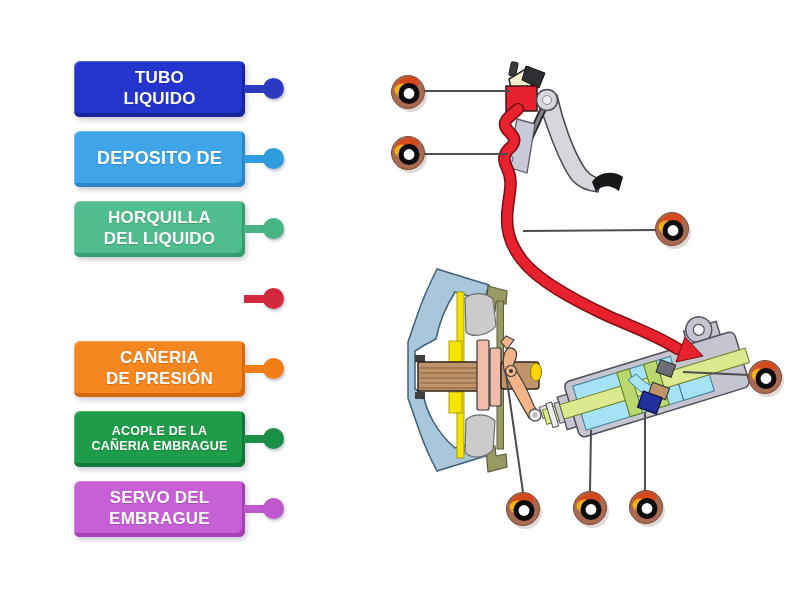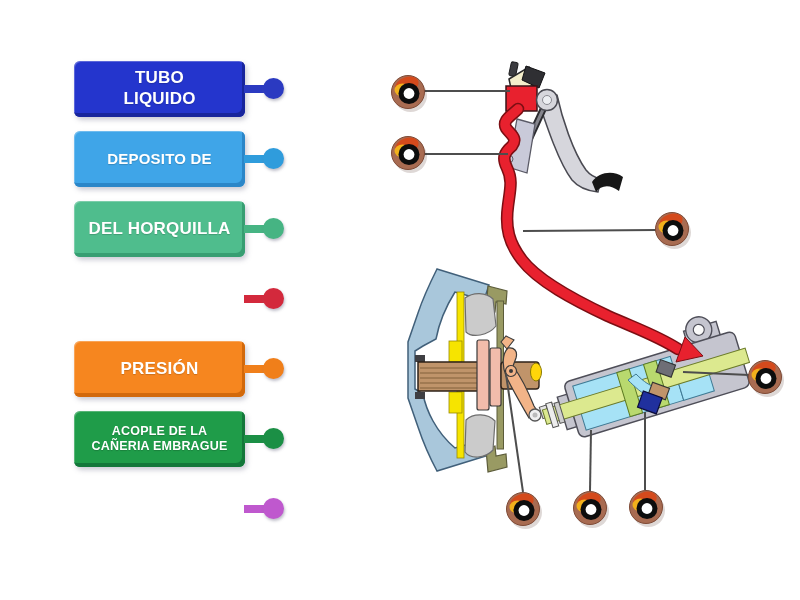--- a/index.html
+++ b/index.html
@@ -22,21 +22,21 @@
     background:var(--fill);
     box-shadow: inset -3px -4px 0 var(--edge),
                 inset 1px 1px 0 rgba(255,255,255,.25),
                 2px 3px 5px rgba(110,110,135,.35);
     display:flex;flex-direction:column;justify-content:center;align-items:center;
     color:#ffffff;font-weight:700;font-size:17px;line-height:1.22;
     text-shadow:0 1px 1px rgba(0,0,0,.18);
     letter-spacing:.2px;text-align:center;
     cursor:grab;user-select:none;
   }
-  .label-row.small .label-box{font-size:15px;}
+  .label-row.small .label-box{font-size:18px;}
   .label-row.tiny  .label-box{font-size:12.5px;}
   .stub{
     position:absolute;left:170px;top:24px;width:23px;height:8px;
     background:var(--dot);
   }
   .dot{
     position:absolute;left:189px;top:17px;width:21px;height:21px;
     border-radius:50%;background:var(--dot);
     box-shadow:1px 2px 3px rgba(110,110,135,.45);
   }
@@ -73,49 +73,55 @@
     <div class="label-row small" style="--fill: #3fa5e8; --edge: #2b86c8; --dot: #2f9cdc;">
       <div class="label-box">
         <span>DEPOSITO DE</span>
       </div>
       <div class="stub"></div>
       <div class="dot"></div>
     </div>
 
     <div class="label-row" style="--fill: #4fbd8d; --edge: #379e72; --dot: #46b483;">
       <div class="label-box">
-        <span>DEL HORQUILLA</span>
+        <span>HORQUILLA</span>
+        <span>DEL LIQUIDO</span>
       </div>
       <div class="stub"></div>
       <div class="dot"></div>
     </div>
 
     <div class="label-row" style="--fill: #dc2b40; --edge: #b31d30; --dot: #d3293c;">
       <div class="stub"></div>
       <div class="dot"></div>
     </div>
 
     <div class="label-row" style="--fill: #f6861f; --edge: #d2690c; --dot: #f07f1a;">
       <div class="label-box">
-        <span>PRESIÓN</span>
+        <span>CAÑERIA</span>
+        <span>DE PRESIÓN</span>
       </div>
       <div class="stub"></div>
       <div class="dot"></div>
     </div>
 
     <div class="label-row tiny" style="--fill: #1f9c49; --edge: #13773a; --dot: #1b8f45;">
       <div class="label-box">
         <span>ACOPLE DE LA</span>
         <span>CAÑERIA EMBRAGUE</span>
       </div>
       <div class="stub"></div>
       <div class="dot"></div>
     </div>
 
     <div class="label-row" style="--fill: #c75fd6; --edge: #a441b5; --dot: #bf58ce;">
+      <div class="label-box">
+        <span>SERVO DEL</span>
+        <span>EMBRAGUE</span>
+      </div>
       <div class="stub"></div>
       <div class="dot"></div>
     </div>
 
   </div>
 
   <svg class="diagram" width="800" height="600" viewBox="0 0 800 600" style="--hose: #e8212e; --line: #4d4d4d; --mkouter: #a86b51; --mkred: #d44a1c; --mkyellow: #f2b11c; --mkring: #0d0d0d; --mkcenter: #ffffff;">
 
     <defs>
       <g id="tmark">

